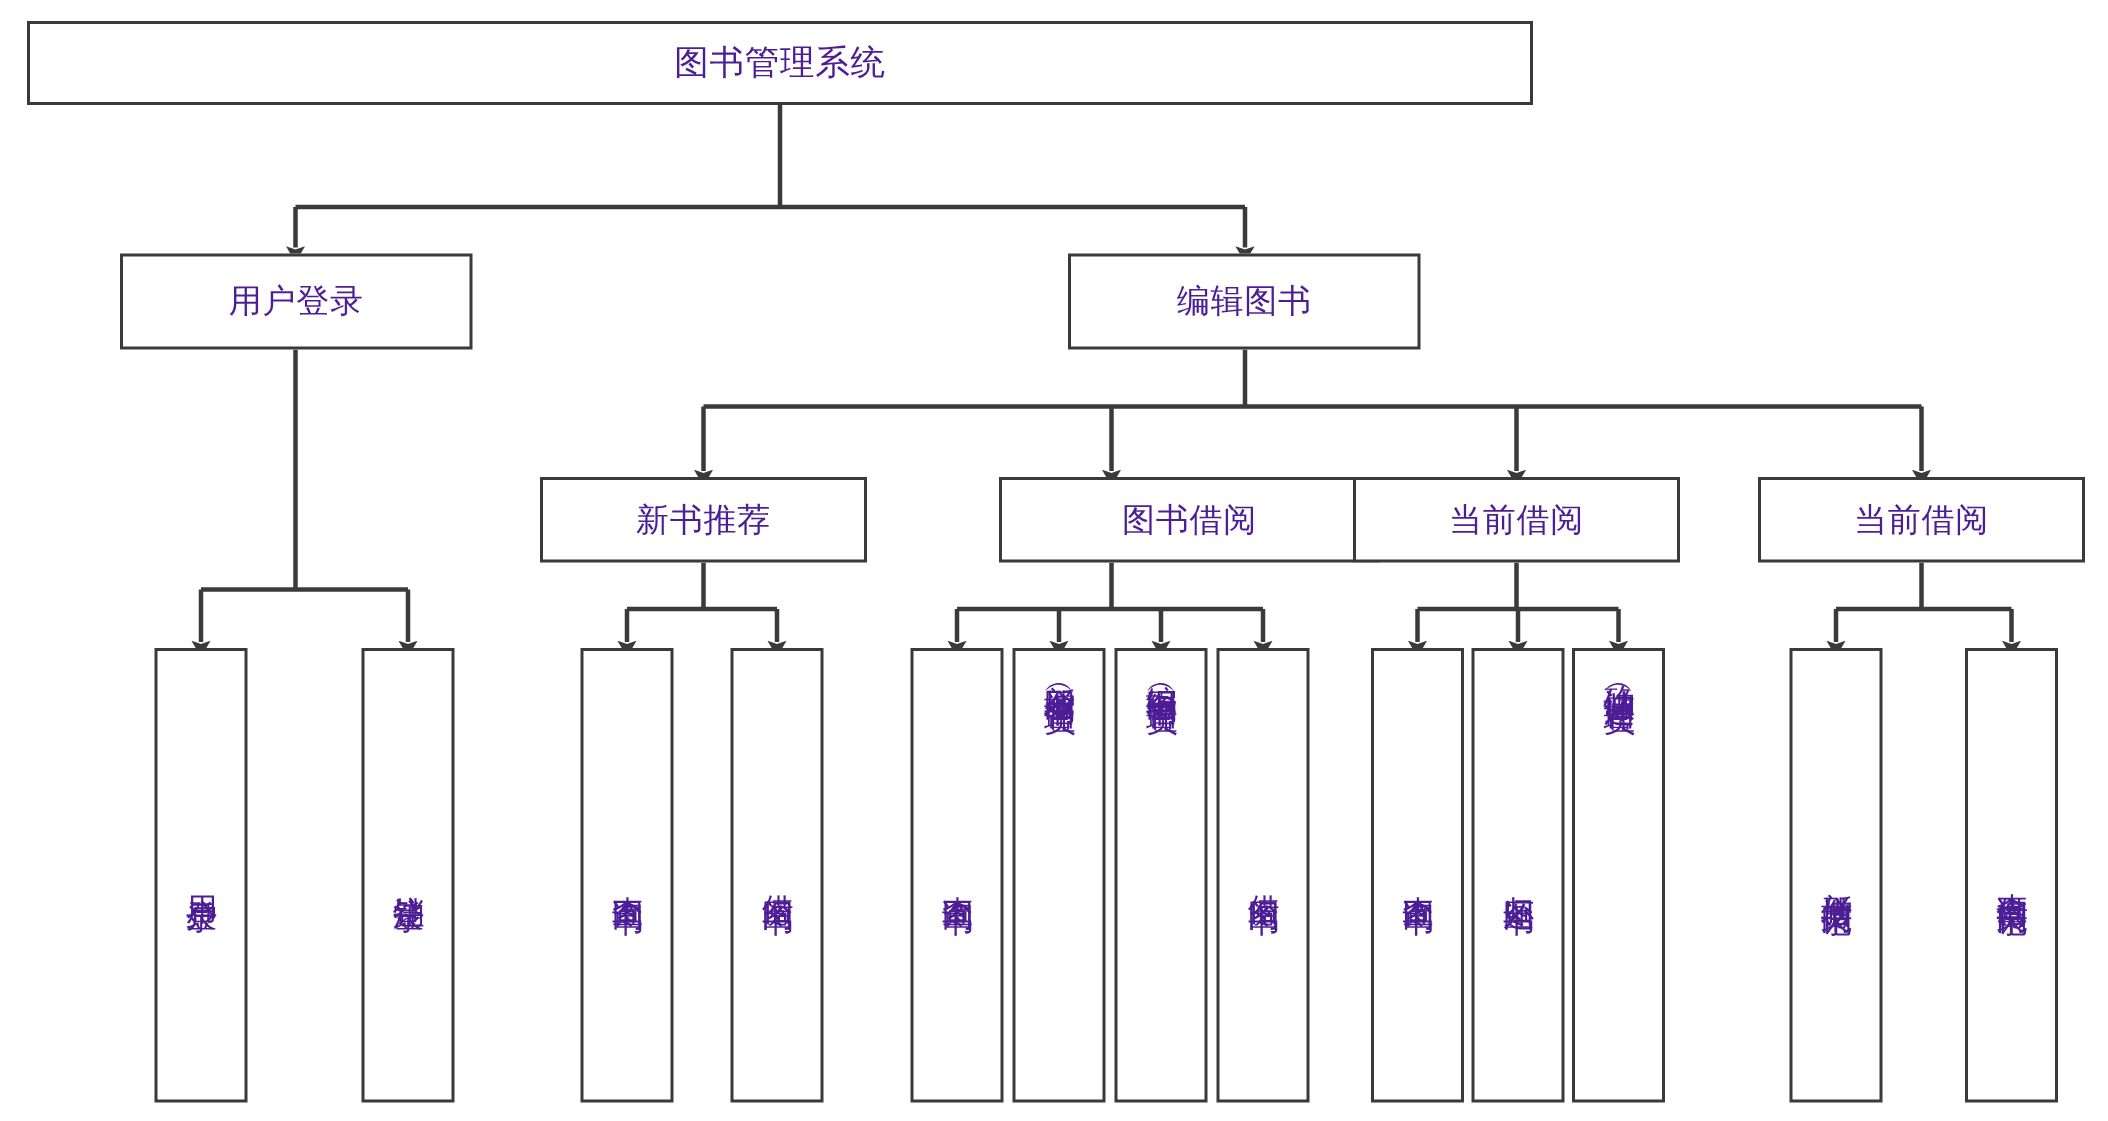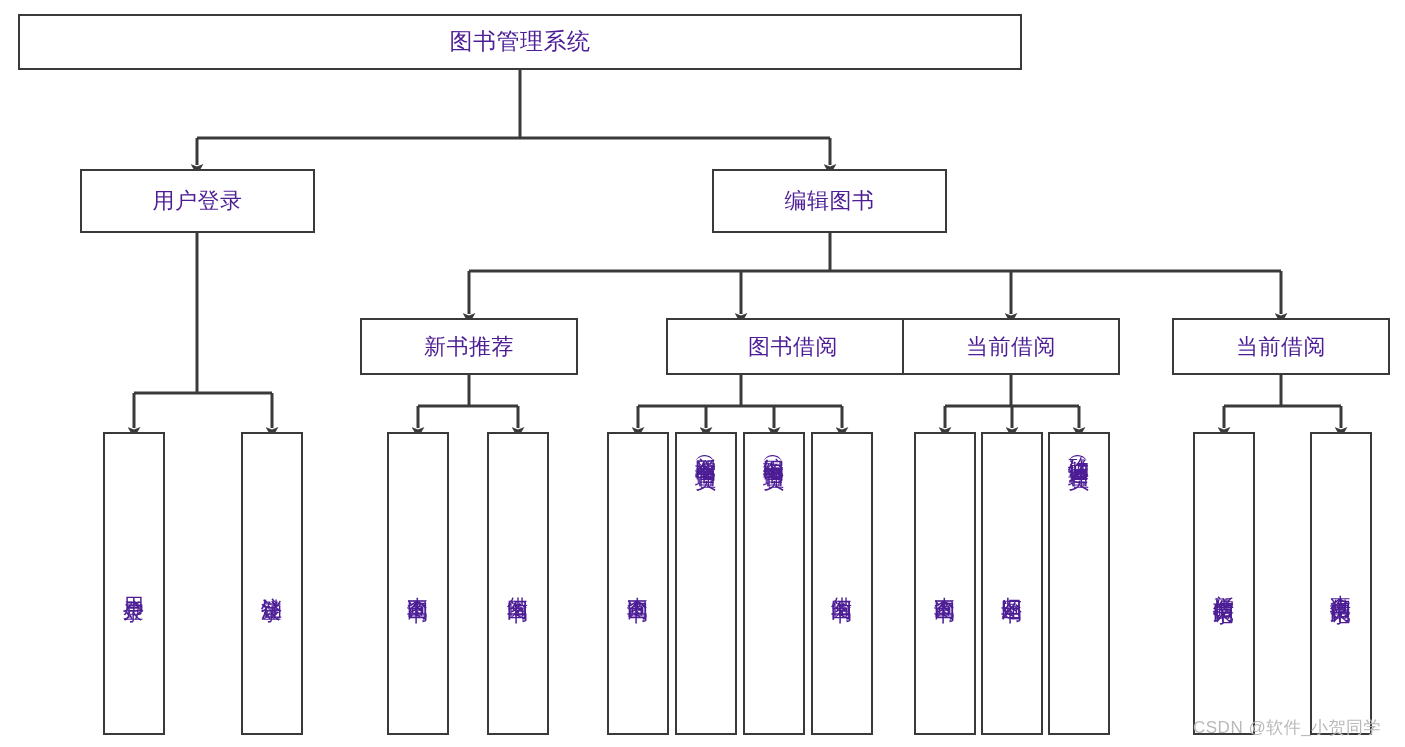--- a/index.html
+++ b/index.html
@@ -194,15 +194,14 @@
     <span class="node-label">确认归还（管理员）</span>
   </div>
 
   <div class="node vertical centered" style="left:1193px; top:432px; width:62px; height:303px;">
     <span class="node-label">新增借阅记录</span>
   </div>
   <div class="node vertical centered" style="left:1310px; top:432px; width:62px; height:303px;">
     <span class="node-label">查询借阅记录</span>
   </div>
 
-  <div class="watermark" style="left:1193px; top:716px;">CSDN @软件_小贺同学</div>
 
 </div>
 
 </body></html>

